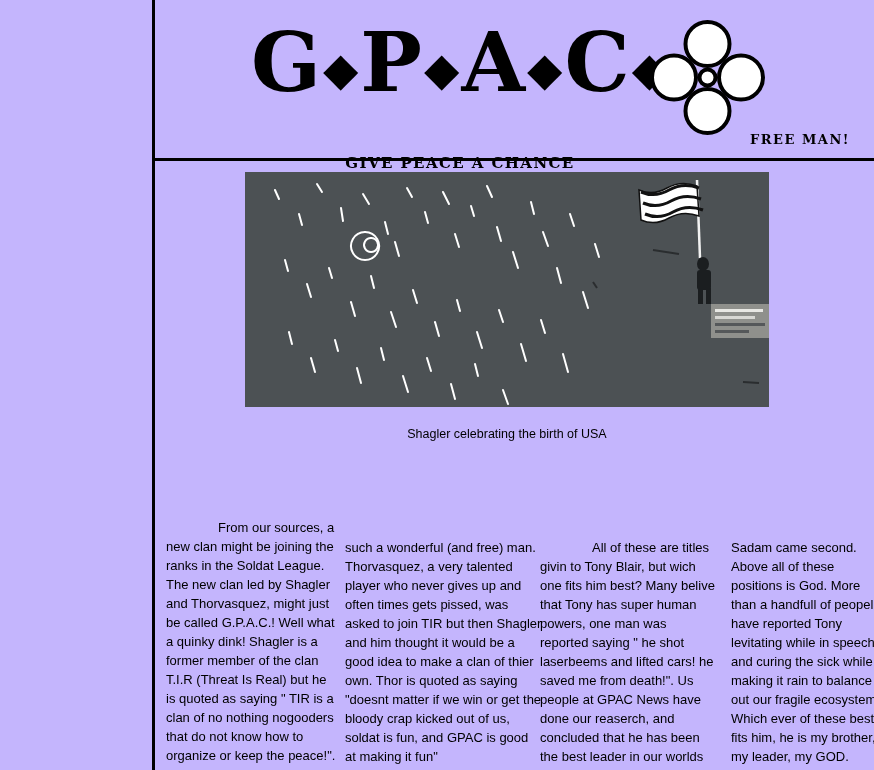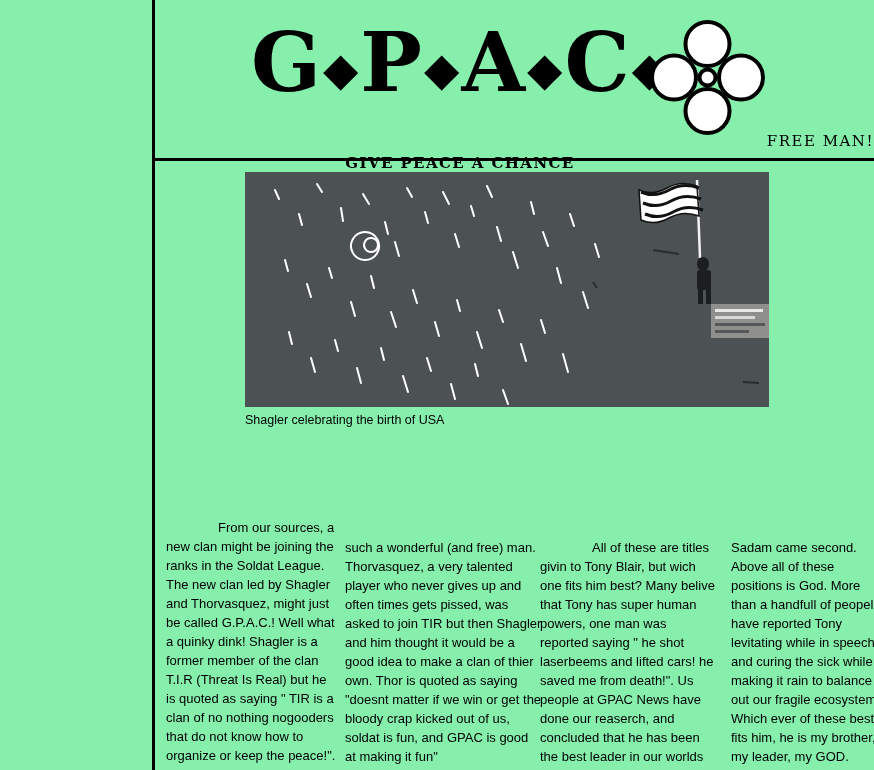--- a/index.html
+++ b/index.html
@@ -9,21 +9,21 @@
     background: #ffffff;
   }
   body {
     font-family: "Liberation Sans", sans-serif;
     color: #000000;
   }
   #page {
     position: relative;
     width: 874px;
     height: 770px;
-    background: #86efac;
+    background: #c4b5fd;
     overflow: hidden;
   }
 
   
   .v-rule {
     position: absolute;
     left: 152px;
     top: 0;
     width: 3px;
     height: 770px;
@@ -84,26 +84,26 @@
     text-align: center;
     font-family: "DejaVu Serif", serif;
     font-weight: bold;
     font-size: 15px;
     line-height: 19px;
     letter-spacing: 1.5px;
     white-space: nowrap;
   }
   .free-line {
     position: absolute;
-    right: 0;
+    right: 24px;
     top: 132px;
     text-align: right;
     font-family: "DejaVu Serif", serif;
-    font-weight: normal;
-    font-size: 15px;
+    font-weight: bold;
+    font-size: 13px;
     letter-spacing: 1.5px;
     white-space: nowrap;
   }
   #logo {
     position: absolute;
     left: 495px;
     top: 20px;
     width: 115px;
     height: 115px;
   }
@@ -117,22 +117,23 @@
   }
   #photo {
     position: relative;
     width: 524px;
     height: 235px;
     background: #4c5154;
     overflow: hidden;
   }
   #photo svg { position: absolute; left: 0; top: 0; }
   .caption {
-    margin-top: 6px;
+    margin-top: 20px;
     width: 524px;
+    text-align: center;
     font-size: 12.5px;
     color: #000;
   }
 
   
   #articles {
     position: absolute;
     left: 155px;
     top: 455px;
     width: 719px;

